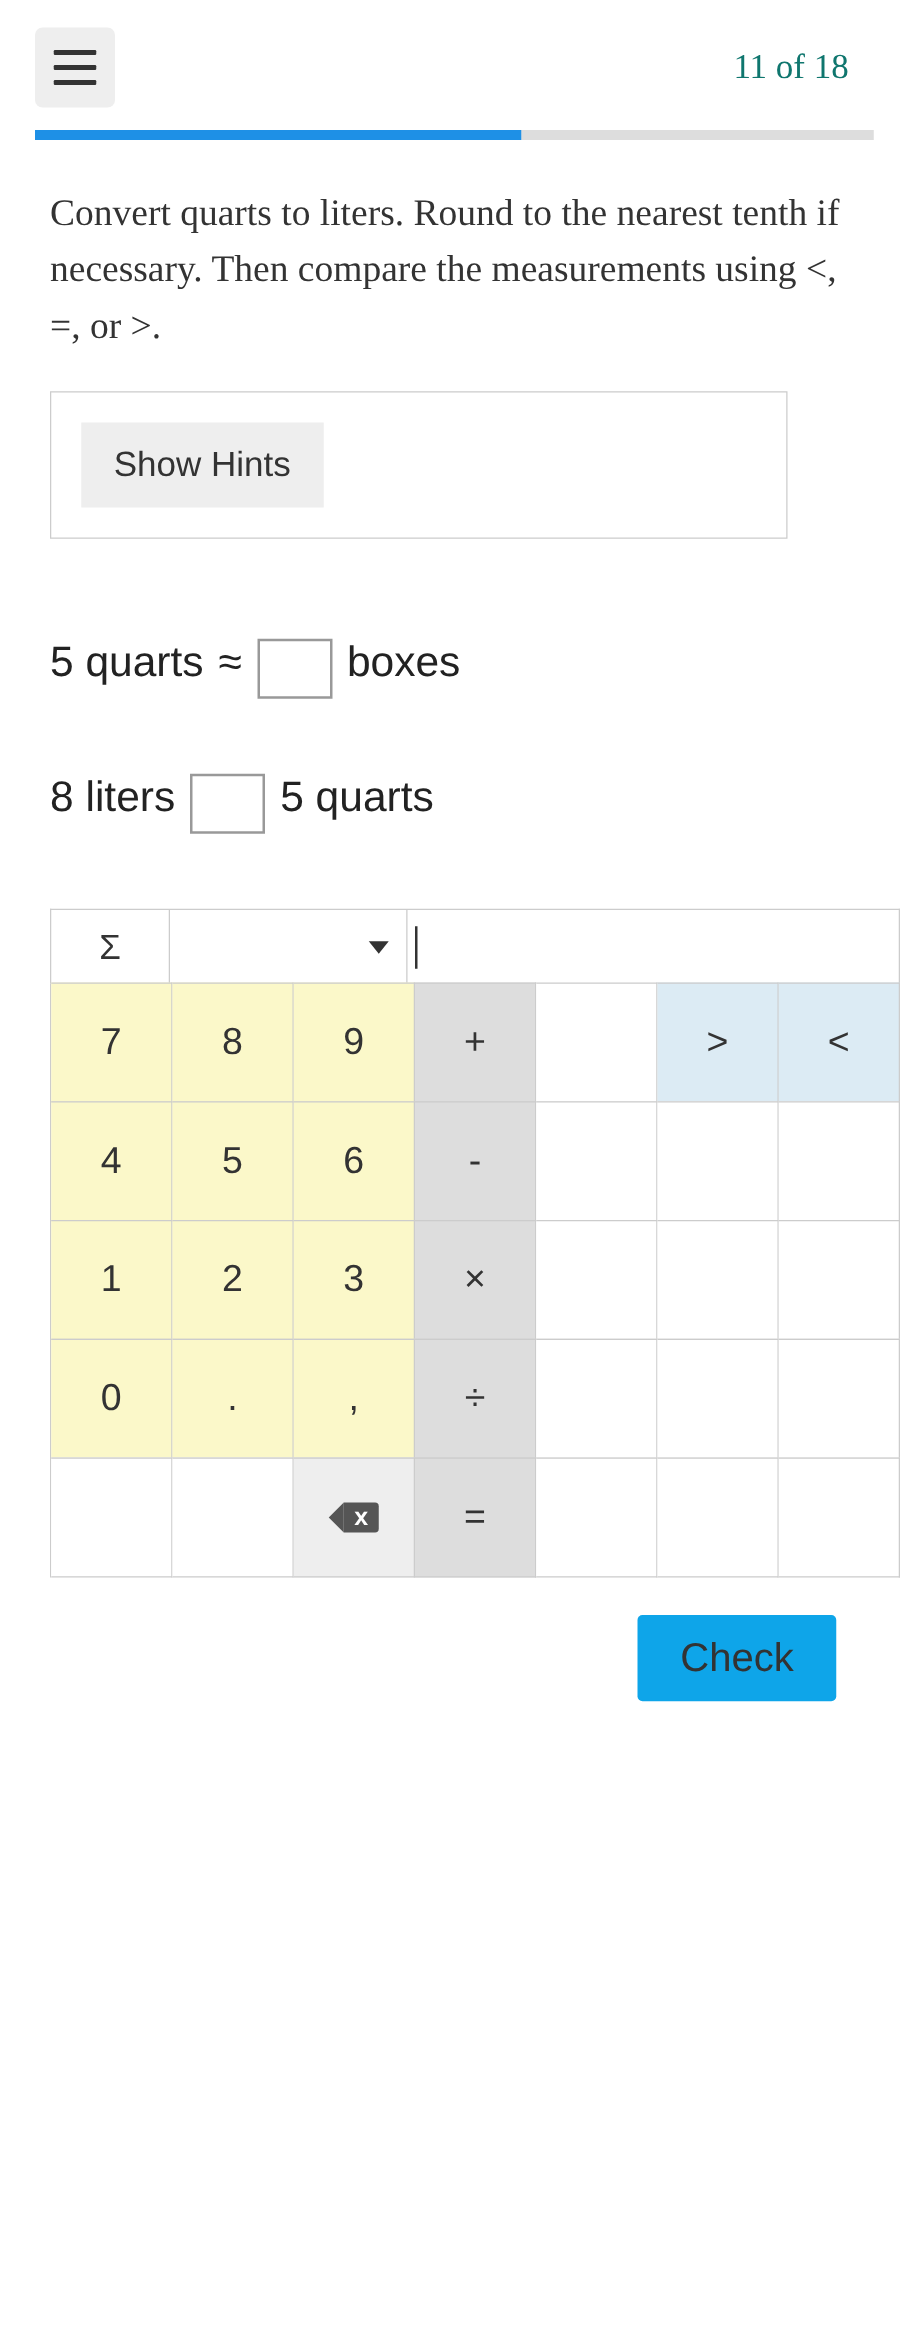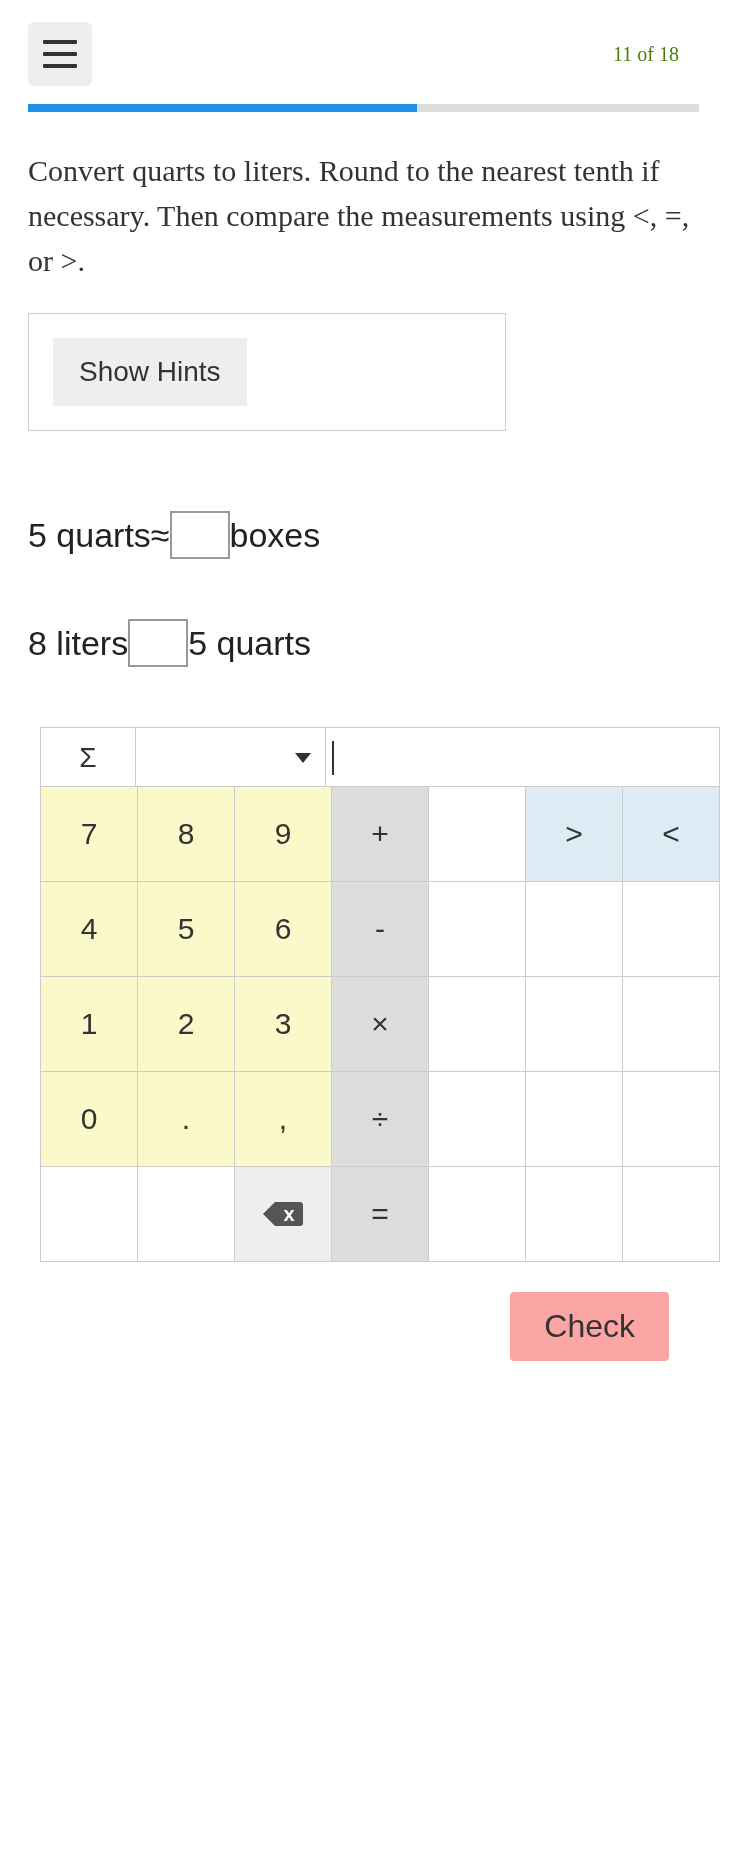--- a/index.html
+++ b/index.html
@@ -3,34 +3,34 @@
 <meta charset="utf-8">
 <style>
   * { box-sizing: border-box; margin: 0; padding: 0; }
   html, body { width: 739px; font-family: Georgia, 'Times New Roman', serif; background: #fff; color: #333; }
   body { padding-bottom: 40px; }
 
   .topbar { display: flex; align-items: center; justify-content: space-between; padding: 22px 40px 18px 28px; }
   .hamburger { width: 64px; height: 64px; background: #eee; border-radius: 6px; display: flex; align-items: center; justify-content: center; cursor: pointer; }
   .hamburger-lines { display: flex; flex-direction: column; gap: 8px; }
   .hamburger-lines span { display: block; width: 34px; height: 4px; background: #333; border-radius: 1px; }
-  .counter { font-size: 20px; color: #4d7c0f; padding-right: 20px; }
+  .counter { font-size: 28px; color: #0f766e; padding-right: 20px; }
 
   .progress-track { height: 8px; background: #ddd; margin: 0 40px 0 28px; position: relative; }
   .progress-fill { height: 100%; background: #1e90e6; }
 
-  .content { padding: 36px 40px 0 28px; }
+  .content { padding: 36px 40px 0 40px; }
   .prompt { font-size: 30px; line-height: 1.5; color: #333; margin-bottom: 30px; }
   .sym { font-family: 'Times New Roman', serif; }
   .instr { font-size: 30px; color: #555; font-family: Arial, Helvetica, sans-serif; margin-bottom: 36px; }
 
-  .hints-box { border: 1px solid #ccc; padding: 24px; margin-bottom: 80px; width: 478px; }
+  .hints-box { border: 1px solid #ccc; padding: 24px; margin-bottom: 80px; width: 590px; }
   .show-hints { background: #eee; border: none; font-size: 28px; font-family: Arial, Helvetica, sans-serif; color: #333; padding: 18px 26px; cursor: pointer; }
 
-  .eq-row { font-size: 34px; font-family: Arial, Helvetica, sans-serif; color: #222; display: flex; align-items: center; margin-bottom: 60px; }
+  .eq-row { font-size: 34px; font-family: Arial, Helvetica, sans-serif; color: #222; display: flex; gap: 12px; margin-bottom: 60px; }
   .ans-box { display: inline-block; width: 60px; height: 48px; border: 2px solid #999; background: #fff; }
 
   .keypad-wrap { margin: 0 0 0 40px; width: 680px; }
   .keypad-head { display: flex; align-items: center; border: 1px solid #ccc; border-bottom: none; height: 60px; }
   .sigma-cell { width: 95px; height: 100%; display: flex; align-items: center; justify-content: center; font-size: 28px; font-family: Arial, sans-serif; color: #333; border-right: 1px solid #ccc; }
   .dd-cell { flex: 0 0 190px; height: 100%; display: flex; align-items: center; justify-content: flex-end; padding-right: 14px; border-right: 1px solid #ccc; }
   .caret-down { width: 0; height: 0; border-left: 8px solid transparent; border-right: 8px solid transparent; border-top: 10px solid #333; }
   .cursor-cell { flex: 1; height: 100%; display: flex; align-items: center; padding-left: 6px; }
   .blink { width: 2px; height: 34px; background: #333; }
 
@@ -39,21 +39,21 @@
   .num { background: #fbf8c9; }
   .op  { background: #ddd; }
   .cmp { background: #dcebf4; }
   .empty { background: #fff; cursor: default; }
   .light { background: #eee; }
   .backspace-wrap { position: relative; display: inline-flex; align-items: center; }
   .bs-tri { width: 0; height: 0; border-top: 12px solid transparent; border-bottom: 12px solid transparent; border-right: 12px solid #555; }
   .bs-body { background: #555; color: #fff; font-weight: bold; padding: 2px 8px; font-size: 20px; height: 24px; display: flex; align-items: center; border-radius: 0 3px 3px 0; }
 
   .check-row { display: flex; justify-content: flex-end; padding: 30px 70px 0 0; }
-  .check-btn { background: #fca5a5; border: none; font-size: 32px; font-family: Arial, Helvetica, sans-serif; color: #333; padding: 16px 34px; border-radius: 4px; cursor: pointer; }
+  .check-btn { background: #0ea5e9; border: none; font-size: 32px; font-family: Arial, Helvetica, sans-serif; color: #333; padding: 16px 34px; border-radius: 4px; cursor: pointer; }
 </style>
 </head>
 <body>
 
 <div class="topbar">
   <div class="hamburger">
     <div class="hamburger-lines">
       <span></span>
         <span></span>
         <span></span>

